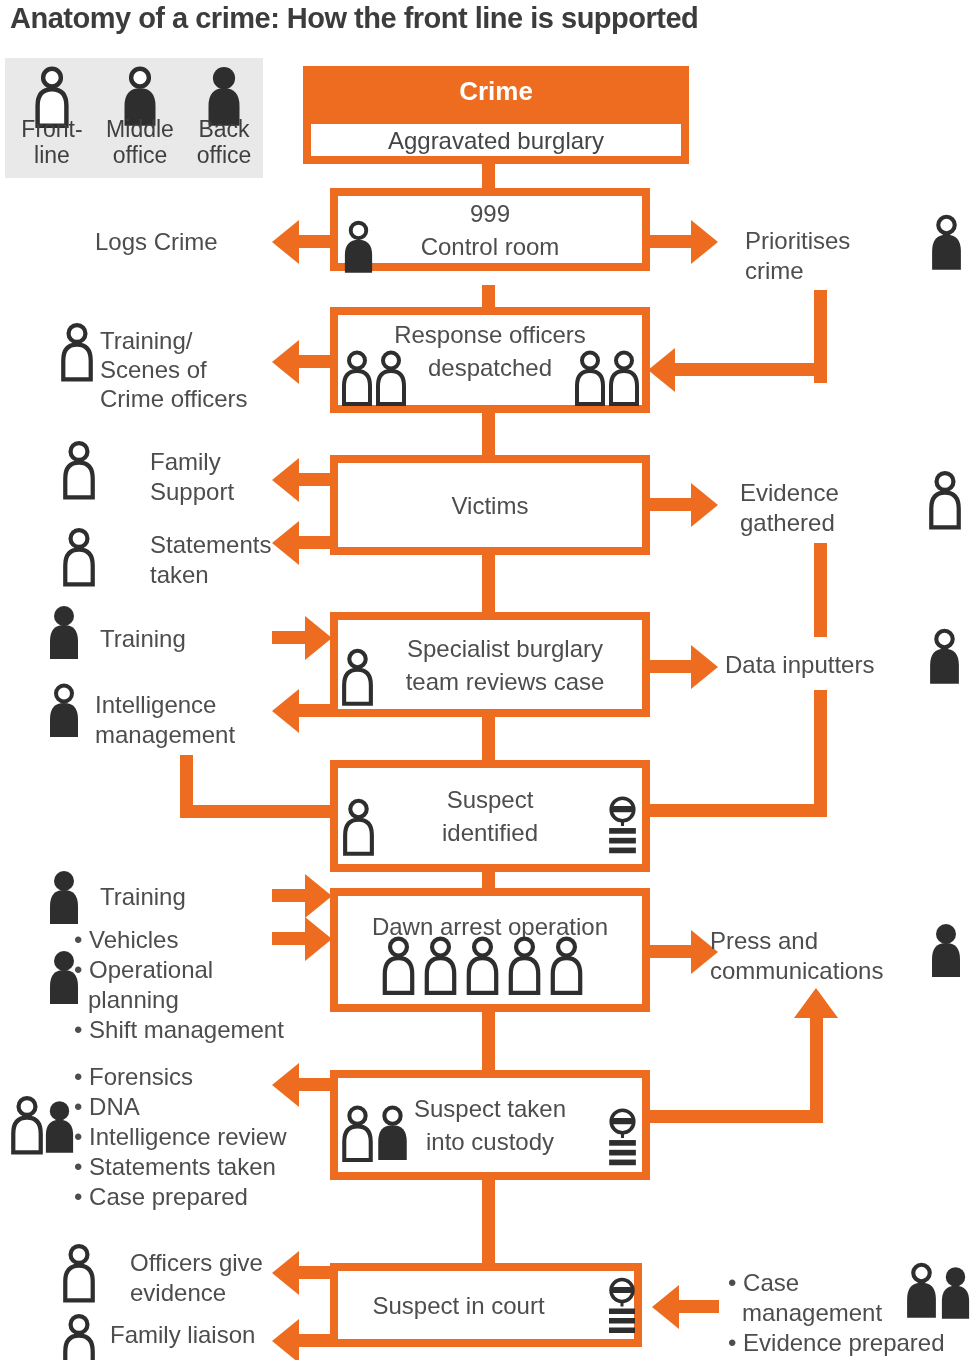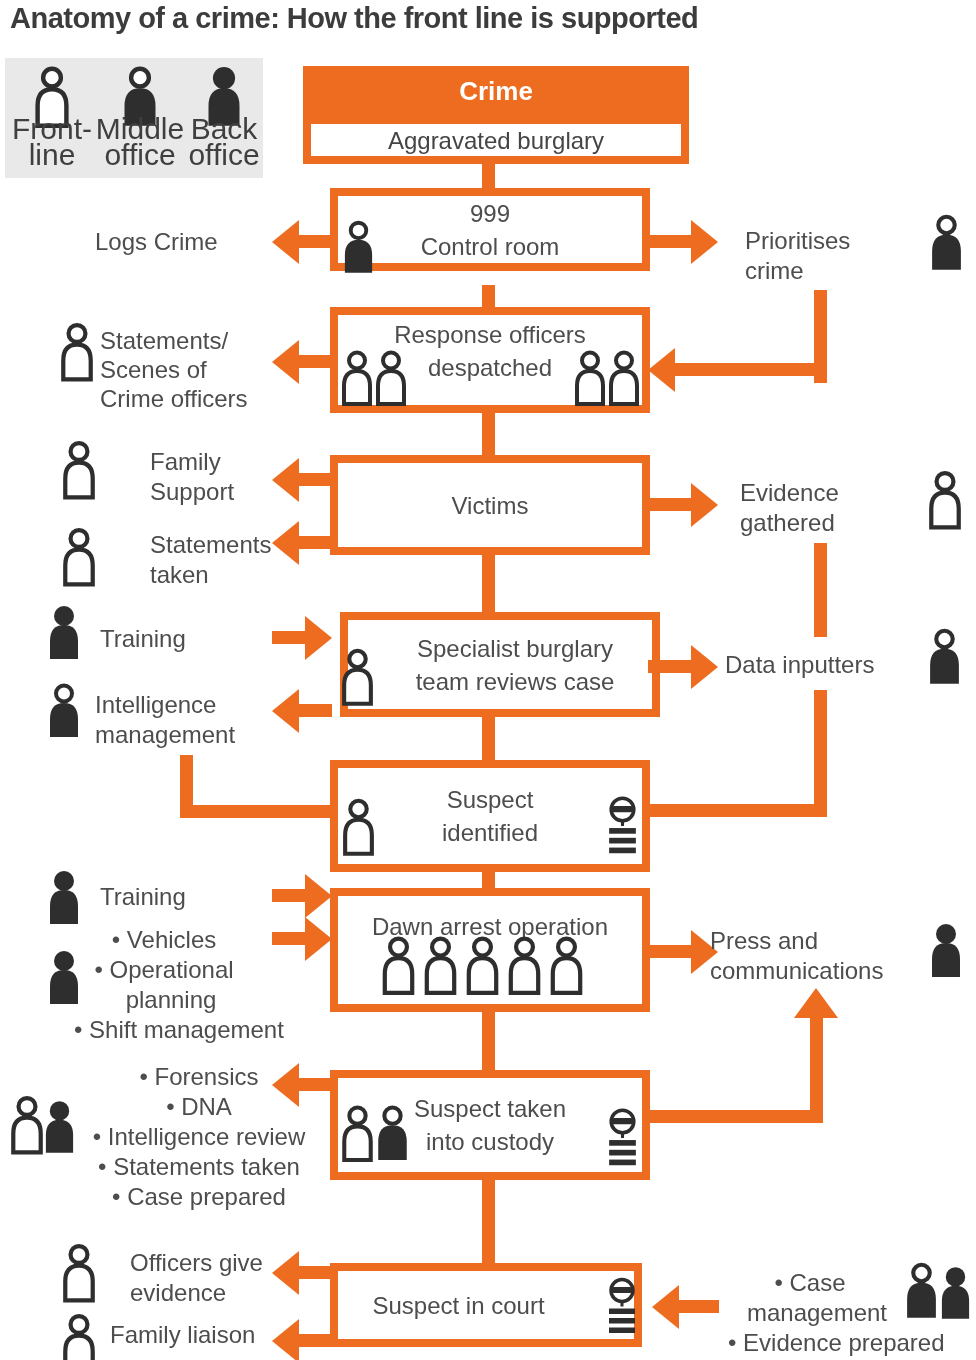--- a/index.html
+++ b/index.html
@@ -7,35 +7,35 @@
     --txt:#4d4d4d;
     --dark:#2e2e2e;
   }
   html,body{margin:0;padding:0;background:#fff;}
   body{font-family:"Liberation Sans","DejaVu Sans",sans-serif;}
   #stage{position:relative;width:976px;height:1360px;background:#fff;overflow:hidden;}
 
   .title{position:absolute;left:10px;top:2px;font-size:29px;font-weight:bold;color:#3c3c3c;letter-spacing:-0.5px;}
 
   .legend{position:absolute;left:5px;top:58px;width:258px;height:120px;background:#e9e9e9;}
-  .legend-label{position:absolute;width:90px;text-align:center;font-size:30px;line-height:26px;color:#3f3f3f;top:58px;}
+  .legend-label{position:absolute;width:90px;text-align:center;font-size:23px;line-height:26px;color:#3f3f3f;top:58px;}
 
   .box{position:absolute;background:#fff;border:8px solid var(--orange);box-sizing:border-box;
        display:flex;flex-direction:column;justify-content:center;align-items:center;
        font-size:24px;line-height:33px;color:var(--txt);text-align:center;}
   .fillbox{position:absolute;background:var(--orange);box-sizing:border-box;
        display:flex;justify-content:center;align-items:center;color:#fff;font-weight:bold;font-size:26px;}
 
   .shaft{position:absolute;background:var(--orange);}
   .ah-l{position:absolute;width:0;height:0;border-top:22px solid transparent;border-bottom:22px solid transparent;border-right:27px solid var(--orange);}
   .ah-r{position:absolute;width:0;height:0;border-top:22px solid transparent;border-bottom:22px solid transparent;border-left:27px solid var(--orange);}
   .ah-u{position:absolute;width:0;height:0;border-left:22px solid transparent;border-right:22px solid transparent;border-bottom:30px solid var(--orange);}
 
   .lbl{position:absolute;font-size:24px;line-height:30px;color:var(--txt);text-align:left;}
-  .bullets{position:absolute;font-size:24px;line-height:30px;color:var(--txt);margin:0;padding:0;list-style:none;text-align:center;}
+  .bullets{position:absolute;font-size:24px;line-height:30px;color:var(--txt);margin:0;padding:0;list-style:none;text-align:left;}
   .bullets li{padding-left:14px;text-indent:-14px;}
   .bullets li::before{content:"\2022\00a0";}
   .nowrap{white-space:nowrap;}
 
   .icon{position:absolute;}
 </style>
 </head>
 <body>
 
 <svg width="0" height="0" style="position:absolute" aria-hidden="true">
@@ -148,21 +148,21 @@
   <svg class="icon" style="left:572px;top:350px" width="36" height="56">
       <use href="#p-front"></use>
     </svg>
   <svg class="icon" style="left:606px;top:350px" width="36" height="56">
       <use href="#p-front"></use>
     </svg>
 
   <div class="ah-l" style="left:272px;top:340px"></div>
   <div class="shaft" style="left:297px;top:355px;width:35px;height:13px"></div>
   <div class="lbl" style="left:100px;top:326px;width:170px;line-height:29px">
-    <div>Statements/</div>
+    <div>Training/</div>
     <div>Scenes of</div>
     <div>Crime officers</div>
   </div>
   <svg class="icon" style="left:58px;top:322px" width="38" height="60">
       <use href="#p-front"></use>
     </svg>
 
   <div class="box" style="left:330px;top:455px;width:320px;height:100px">
     <div>Victims</div>
   </div>
@@ -194,21 +194,21 @@
     <div>gathered</div>
   </div>
   <svg class="icon" style="left:926px;top:470px" width="38" height="60">
       <use href="#p-front"></use>
     </svg>
 
   <div class="shaft" style="left:814px;top:543px;width:13px;height:94px"></div>
   <div class="shaft" style="left:814px;top:690px;width:13px;height:127px"></div>
   <div class="shaft" style="left:648px;top:804px;width:179px;height:13px"></div>
 
-  <div class="box" style="left:340px;top:612px;width:320px;height:105px">
+  <div class="box" style="left:330px;top:612px;width:320px;height:105px">
     <div style="margin-left:30px">Specialist burglary</div>
     <div style="margin-left:30px">team reviews case</div>
   </div>
   <svg class="icon" style="left:339px;top:648px" width="37" height="58">
       <use href="#p-front"></use>
     </svg>
 
   <div class="ah-r" style="left:305px;top:616px"></div>
   <div class="shaft" style="left:272px;top:631px;width:35px;height:13px"></div>
   <div class="lbl" style="left:100px;top:624px;width:160px">

